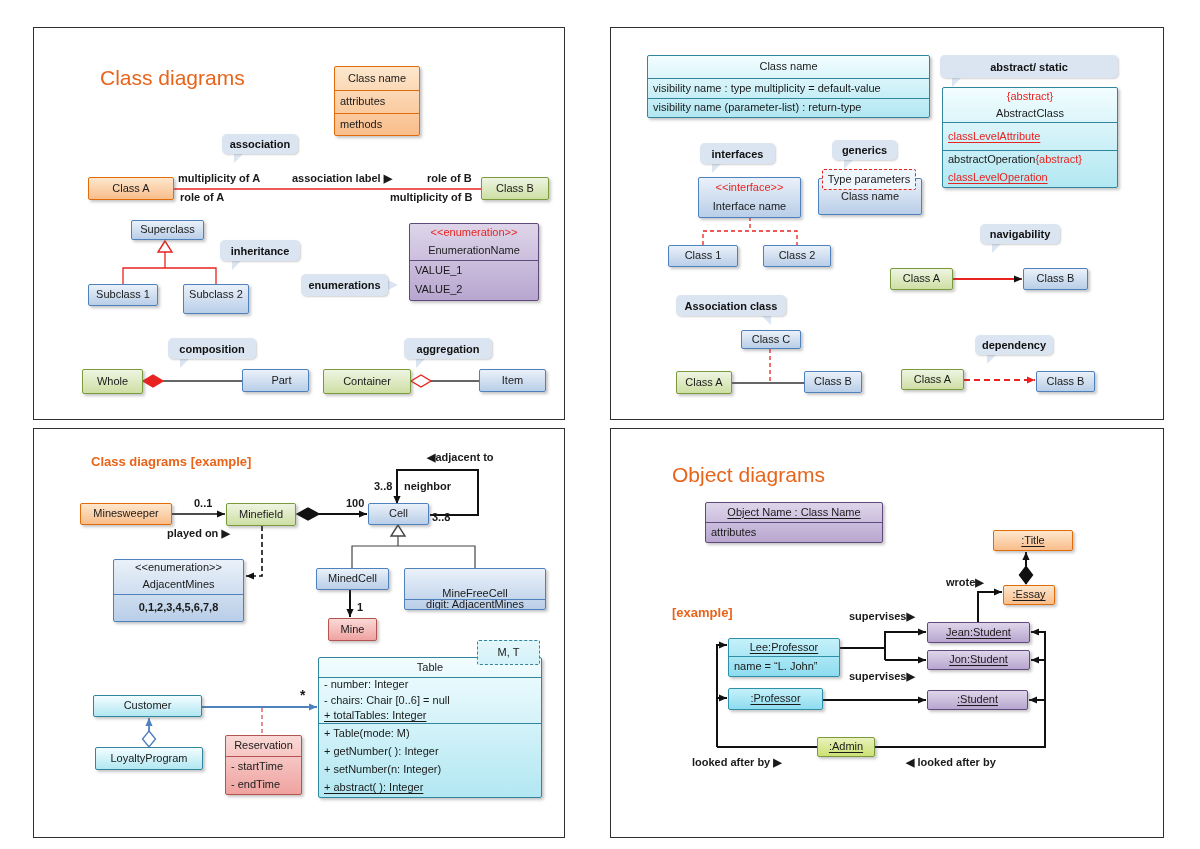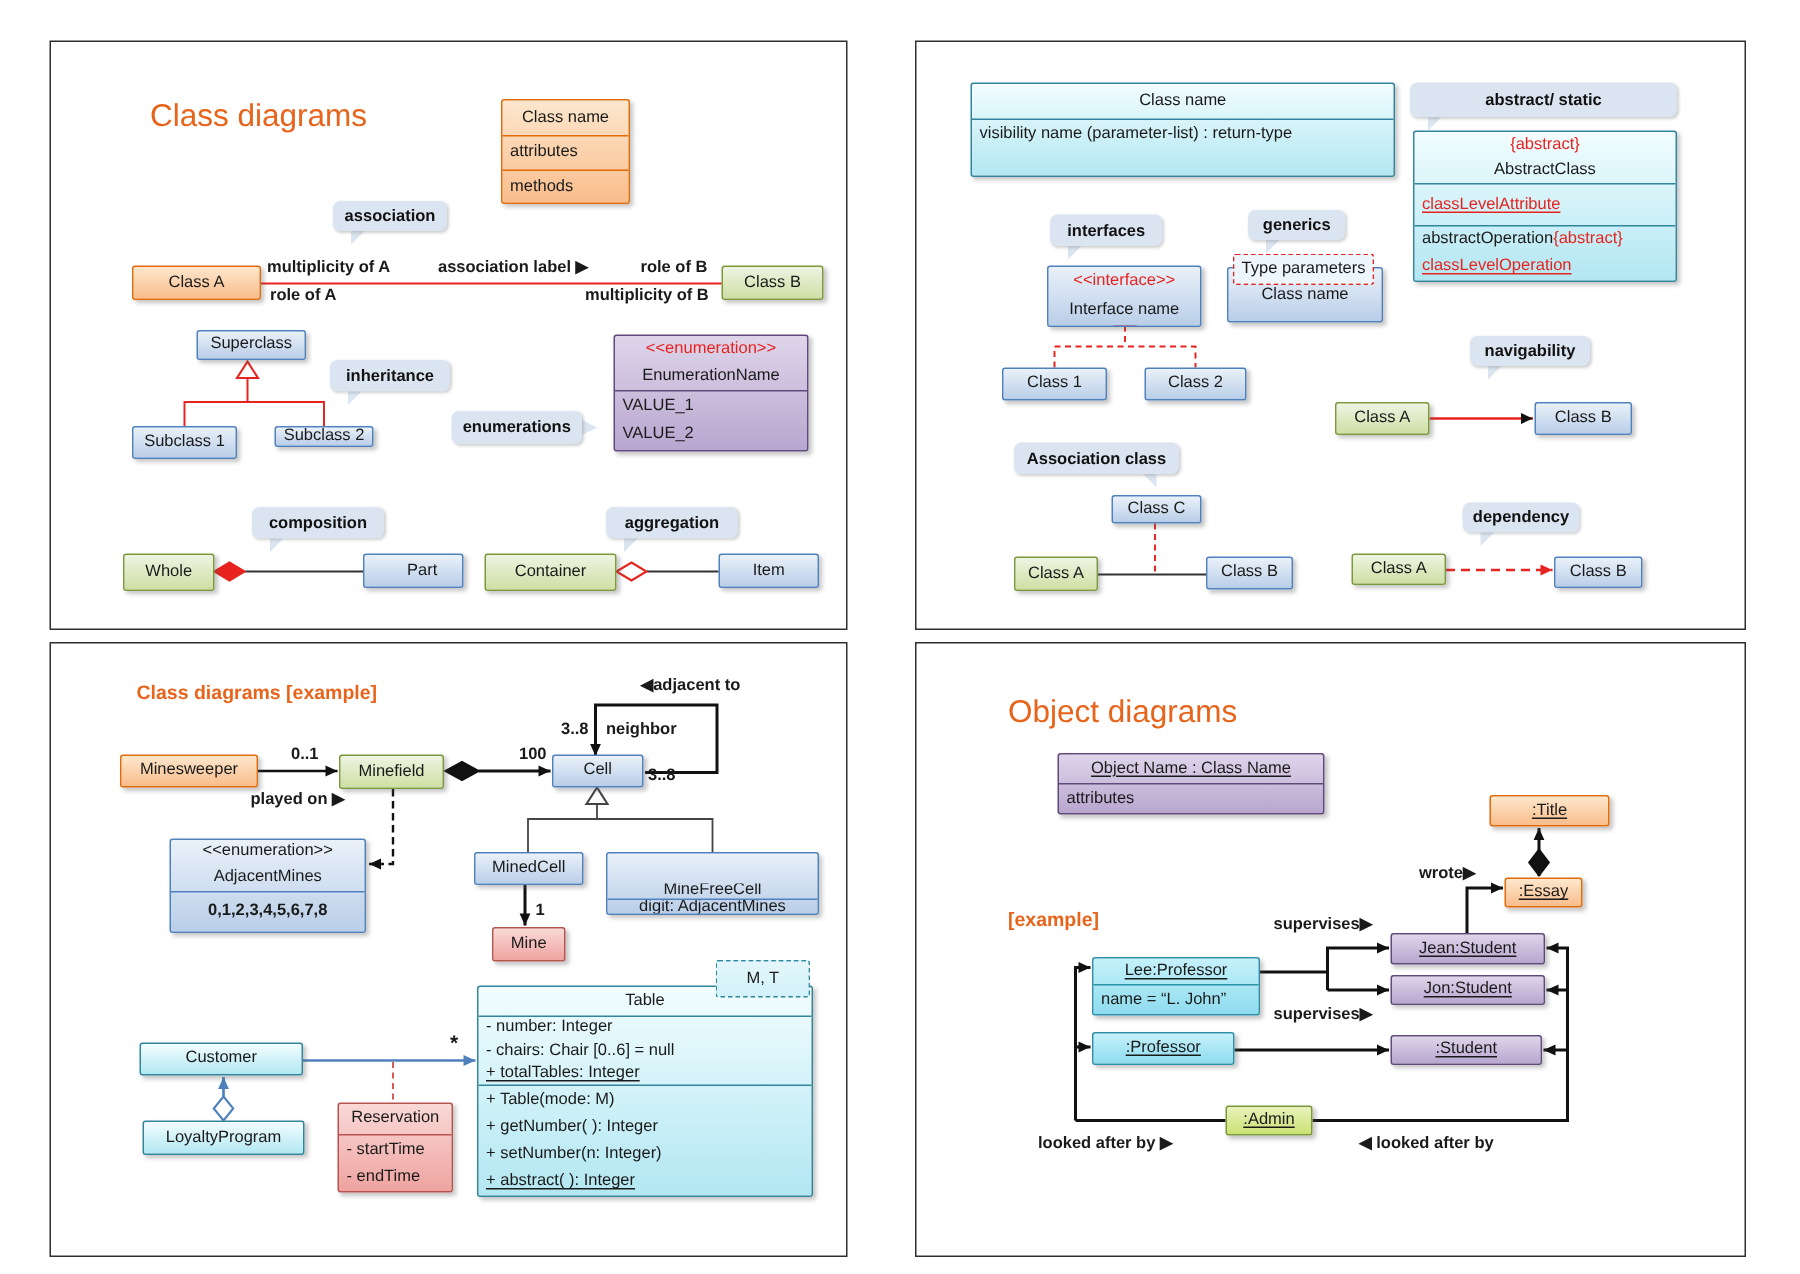--- a/index.html
+++ b/index.html
@@ -123,21 +123,21 @@
     <div class="box" style="left: 131px; top: 220px; width: 73px; height: 20px; border-color: rgb(79, 129, 189); background: linear-gradient(rgb(234, 241, 249), rgb(185, 206, 232));">
       <div class="row center" style="height: 18px; border-top-color: rgb(79, 129, 189);">
         <span>Superclass</span>
       </div>
     </div>
     <div class="box" style="left: 88px; top: 284px; width: 70px; height: 22px; border-color: rgb(79, 129, 189); background: linear-gradient(rgb(234, 241, 249), rgb(185, 206, 232));">
       <div class="row center" style="height: 20px; border-top-color: rgb(79, 129, 189);">
         <span>Subclass 1</span>
       </div>
     </div>
-    <div class="box" style="left: 183px; top: 284px; width: 66px; height: 14px; border-color: rgb(79, 129, 189); background: linear-gradient(rgb(234, 241, 249), rgb(185, 206, 232));">
+    <div class="box" style="left: 183px; top: 284px; width: 66px; height: 30px; border-color: rgb(79, 129, 189); background: linear-gradient(rgb(234, 241, 249), rgb(185, 206, 232));">
       <div class="row center" style="height: 20px; border-top-color: rgb(79, 129, 189);">
         <span>Subclass 2</span>
       </div>
     </div>
     <div class="box" style="left: 409px; top: 223px; width: 130px; height: 78px; border-color: rgb(96, 74, 123); background: linear-gradient(rgb(222, 213, 234), rgb(184, 166, 207));">
       <div class="row center" style="height: 18px; border-top-color: rgb(96, 74, 123);">
         <span style="color: rgb(232, 35, 31);">&lt;&lt;enumeration&gt;&gt;</span>
       </div>
       <div class="row center" style="height: 19px; border-top-color: rgb(96, 74, 123);">
         <span>EnumerationName</span>
@@ -186,20 +186,23 @@
     <div class="tail" style="left: 760px; top: 314px; border-top: 11px solid rgb(219, 229, 241); border-left: 11px solid transparent;"></div>
     <div class="callout" style="left: 980px; top: 224px; width: 80px; height: 20px;">navigability</div>
     <div class="tail" style="left: 992px; top: 242px; border-top: 11px solid rgb(219, 229, 241); border-right: 11px solid transparent;"></div>
     <div class="callout" style="left: 975px; top: 335px; width: 78px; height: 20px;">dependency</div>
     <div class="tail" style="left: 987px; top: 353px; border-top: 11px solid rgb(219, 229, 241); border-right: 11px solid transparent;"></div>
     <div class="box" style="left: 647px; top: 55px; width: 283px; height: 63px; border-color: rgb(49, 133, 156); background: linear-gradient(rgb(242, 253, 255), rgb(178, 231, 242));">
       <div class="row center" style="height: 23px; border-top-color: rgb(49, 133, 156);">
         <span>Class name</span>
       </div>
       <div class="row left sep" style="height: 20px; border-top-color: rgb(49, 133, 156);">
+        <span>visibility name : type multiplicity = default-value</span>
+      </div>
+      <div class="row left sep" style="height: 20px; border-top-color: rgb(49, 133, 156);">
         <span>visibility name (parameter-list) : return-type</span>
       </div>
     </div>
     <div class="box" style="left: 942px; top: 87px; width: 176px; height: 101px; border-color: rgb(49, 133, 156); background: linear-gradient(rgb(242, 253, 255), rgb(178, 231, 242));">
       <div class="row center" style="height: 17px; border-top-color: rgb(49, 133, 156);">
         <span style="color: rgb(232, 35, 31);">{abstract}</span>
       </div>
       <div class="row center" style="height: 18px; border-top-color: rgb(49, 133, 156);">
         <span>AbstractClass</span>
       </div>

